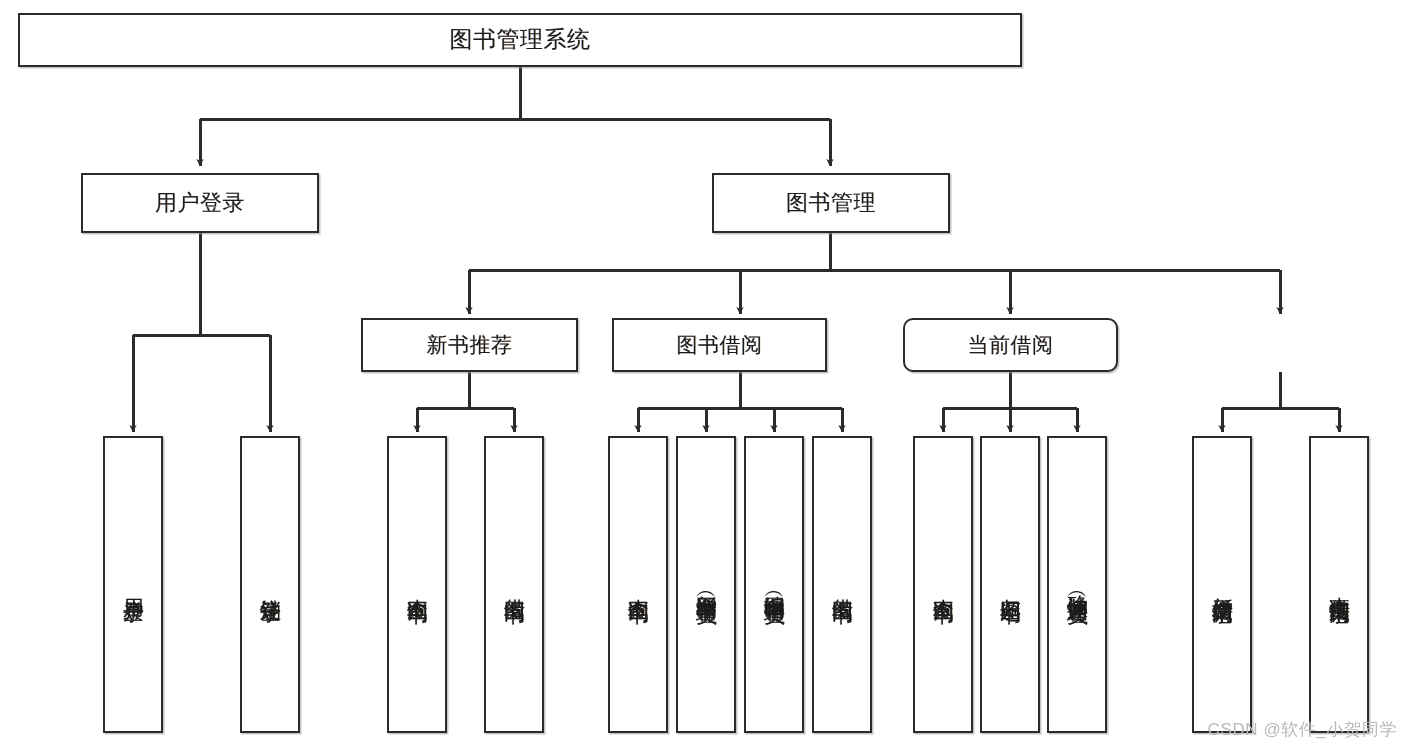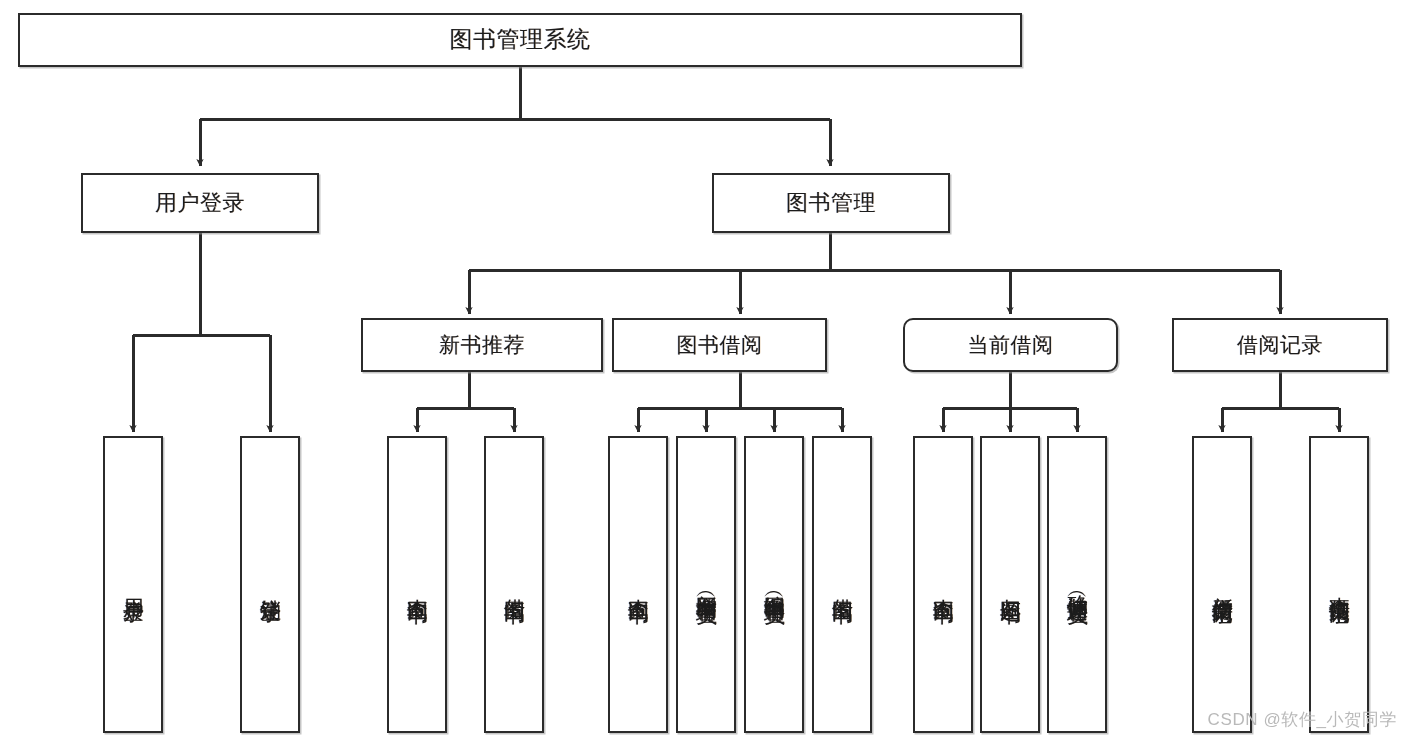--- a/index.html
+++ b/index.html
@@ -51,21 +51,21 @@
     line-height: 1.18;
     letter-spacing: 1.5px;
   }
   .leaf {
     align-items: center;
     justify-content: center;
   }
   #watermark {
     position: absolute;
     right: 8px;
-    bottom: 16px;
+    bottom: 6px;
     font-size: 17px;
     color: #b9b9b9;
     letter-spacing: 0.6px;
     user-select: none;
     white-space: nowrap;
     margin-left: 20px;
   }
 </style>
 </head>
 <body>
@@ -130,31 +130,28 @@
     <span class="node-label">图书管理系统</span>
   </div>
 
   <div class="node-box lvl1" style="left:81px; top:173px; width:238px; height:60px;">
     <span class="node-label">用户登录</span>
   </div>
   <div class="node-box lvl1" style="left:712px; top:173px; width:238px; height:60px;">
     <span class="node-label">图书管理</span>
   </div>
 
-  <div class="node-box lvl2" style="left:361px; top:318px; width:242px; height:54px;">
+  <div class="node-box lvl2" style="left:361px; top:318px; width:217px; height:54px;">
     <span class="node-label">新书推荐</span>
   </div>
   <div class="node-box lvl2" style="left:612px; top:318px; width:215px; height:54px;">
     <span class="node-label">图书借阅</span>
   </div>
   <div class="node-box lvl2" style="left:903px; top:318px; width:215px; height:54px;border-radius:10px;">
     <span class="node-label">当前借阅</span>
-  </div>
-  <div class="node-box lvl2" style="left:1172px; top:318px; width:216px; height:54px;">
-    <span class="node-label">借阅记录</span>
   </div>
 
   <div class="node-box leaf" style="left:103px; top:436px; width:60px; height:297px;">
     <span class="node-label">用户登录</span>
   </div>
   <div class="node-box leaf" style="left:240px; top:436px; width:60px; height:297px;">
     <span class="node-label">注销登录</span>
   </div>
 
   <div class="node-box leaf" style="left:387px; top:436px; width:60px; height:297px;">

